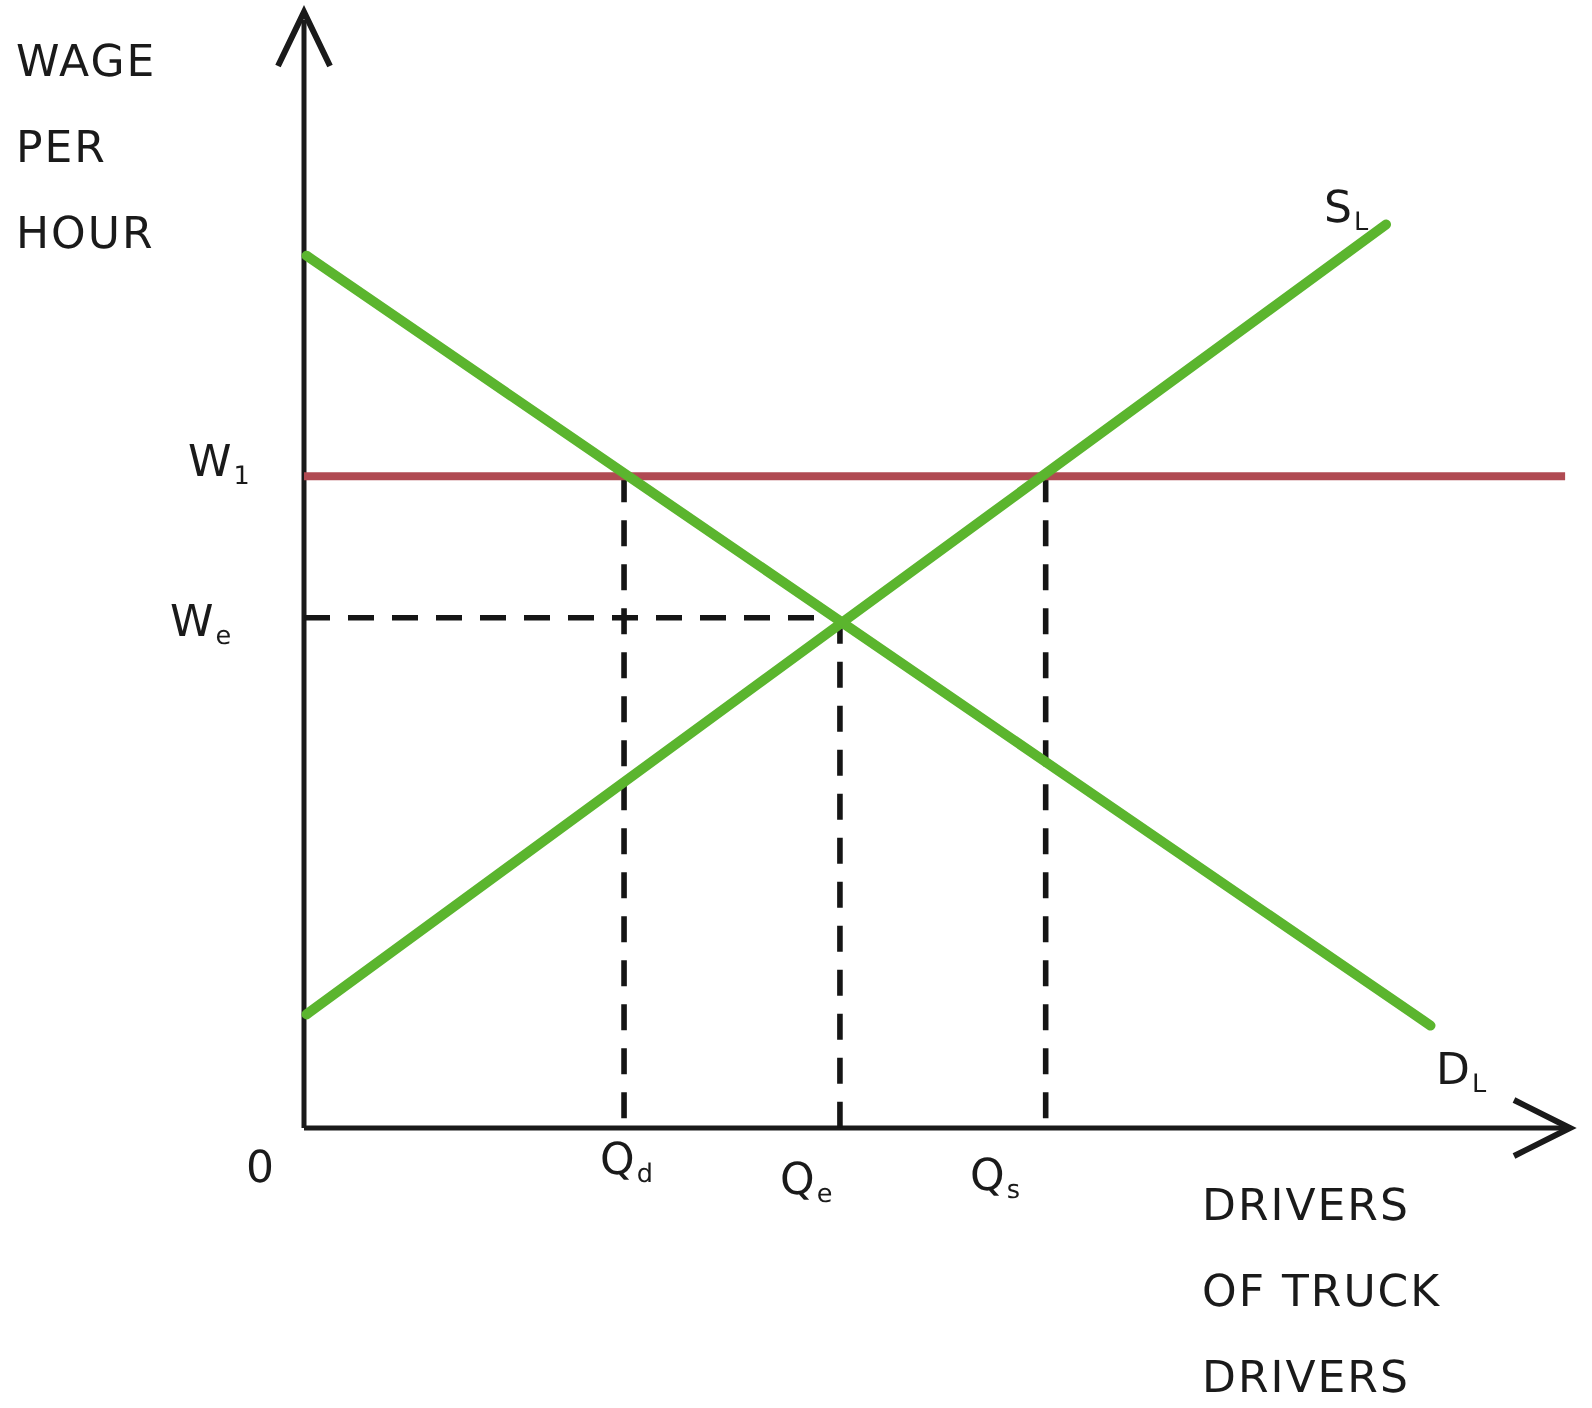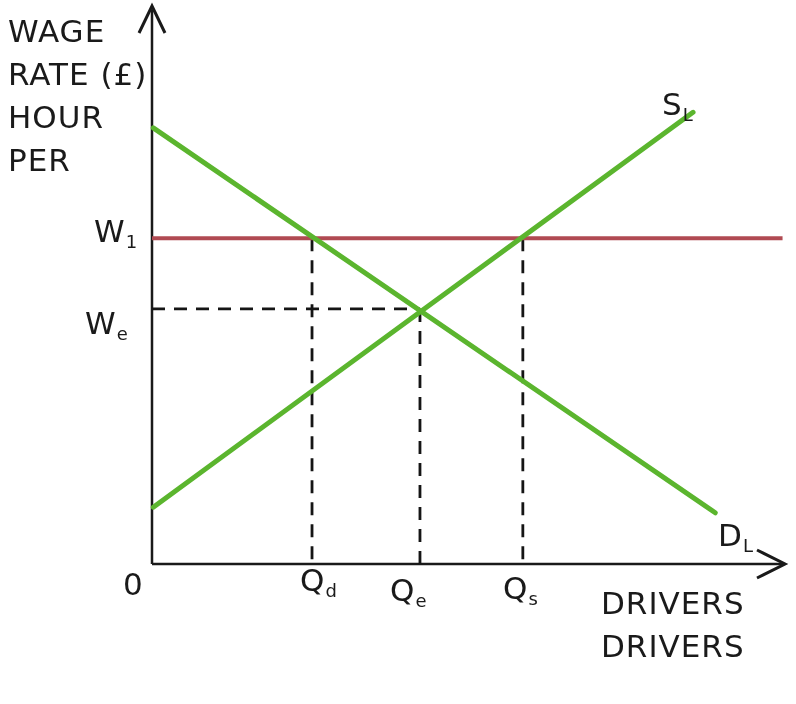--- a/index.html
+++ b/index.html
@@ -2,21 +2,21 @@
 <html><head>
 <meta charset="utf-8">
 <style>
   html,body{margin:0;padding:0;background:#ffffff;}
   #canvas{position:relative;width:796px;height:704px;background:#ffffff;overflow:hidden;
           font-family:"DejaVu Sans","Liberation Sans",sans-serif;color:#1a1a1a;}
   #diagram-svg{position:absolute;left:0;top:0;}
   .dash{stroke:#151515;stroke-width:2.8;stroke-dasharray:13 9;}
   .axis{stroke:#1a1a1a;stroke-width:2.5;fill:none;}
   .arrow{stroke:#1a1a1a;stroke-width:3;fill:none;stroke-linejoin:miter;}
-  .lbl{position:absolute;font-size:31px;letter-spacing:1px;line-height:43px;white-space:nowrap;}
+  .lbl{position:absolute;font-size:22px;letter-spacing:1px;line-height:43px;white-space:nowrap;}
   .sub{font-size:0.58em;position:relative;top:0.32em;letter-spacing:0;}
 </style>
 </head>
 <body>
 
 <div id="canvas">
 
   <svg id="diagram-svg" width="796" height="704" viewBox="0 0 796 704">
 
     <line class="axis" x1="152" y1="10" x2="152" y2="564"></line>
@@ -31,49 +31,49 @@
       </g>
     <g id="curves">
         <line x1="152" y1="238.15500000000003" x2="782.555" y2="238.15500000000003" stroke="#b04a52" stroke-width="4"></line>
         <polyline points="153.27,507.18600000000004 693.02,112.27299999999997" fill="none" stroke="#5bb52e" stroke-width="5" stroke-linecap="round"></polyline>
         <polyline points="153.27,127.86899999999997 715.245,512.756" fill="none" stroke="#5bb52e" stroke-width="5" stroke-linecap="round"></polyline>
       </g>
   </svg>
 
   <div class="lbl" style="left:8px;top:10px">
     <div>WAGE</div>
-    <div>RATE (£)</div>
+    <div>PER</div>
     <div>HOUR</div>
-    <div>PER</div>
   </div>
 
   <div class="lbl" style="left:601px;top:582px">
     <div>DRIVERS</div>
+    <div>OF TRUCK</div>
     <div>DRIVERS</div>
   </div>
 
   <div class="lbl" style="left:123px;top:563px">0</div>
 
   <div class="lbl" style="left:94px;top:210px">
     <span>W</span><span class="sub">1</span>
   </div>
-  <div class="lbl" style="left:85px;top:302px">
+  <div class="lbl" style="left:85px;top:290px">
     <span>W</span><span class="sub">e</span>
   </div>
 
   <div class="lbl" style="left:662px;top:83px">
     <span>S</span><span class="sub">L</span>
   </div>
   <div class="lbl" style="left:718px;top:514px">
     <span>D</span><span class="sub">L</span>
   </div>
 
   <div class="lbl" style="left:300px;top:559px">
     <span>Q</span><span class="sub">d</span>
   </div>
   <div class="lbl" style="left:390px;top:569px">
     <span>Q</span><span class="sub">e</span>
   </div>
-  <div class="lbl" style="left:503px;top:567px">
+  <div class="lbl" style="left:485px;top:567px">
     <span>Q</span><span class="sub">s</span>
   </div>
 
 </div>
 
 </body></html>

